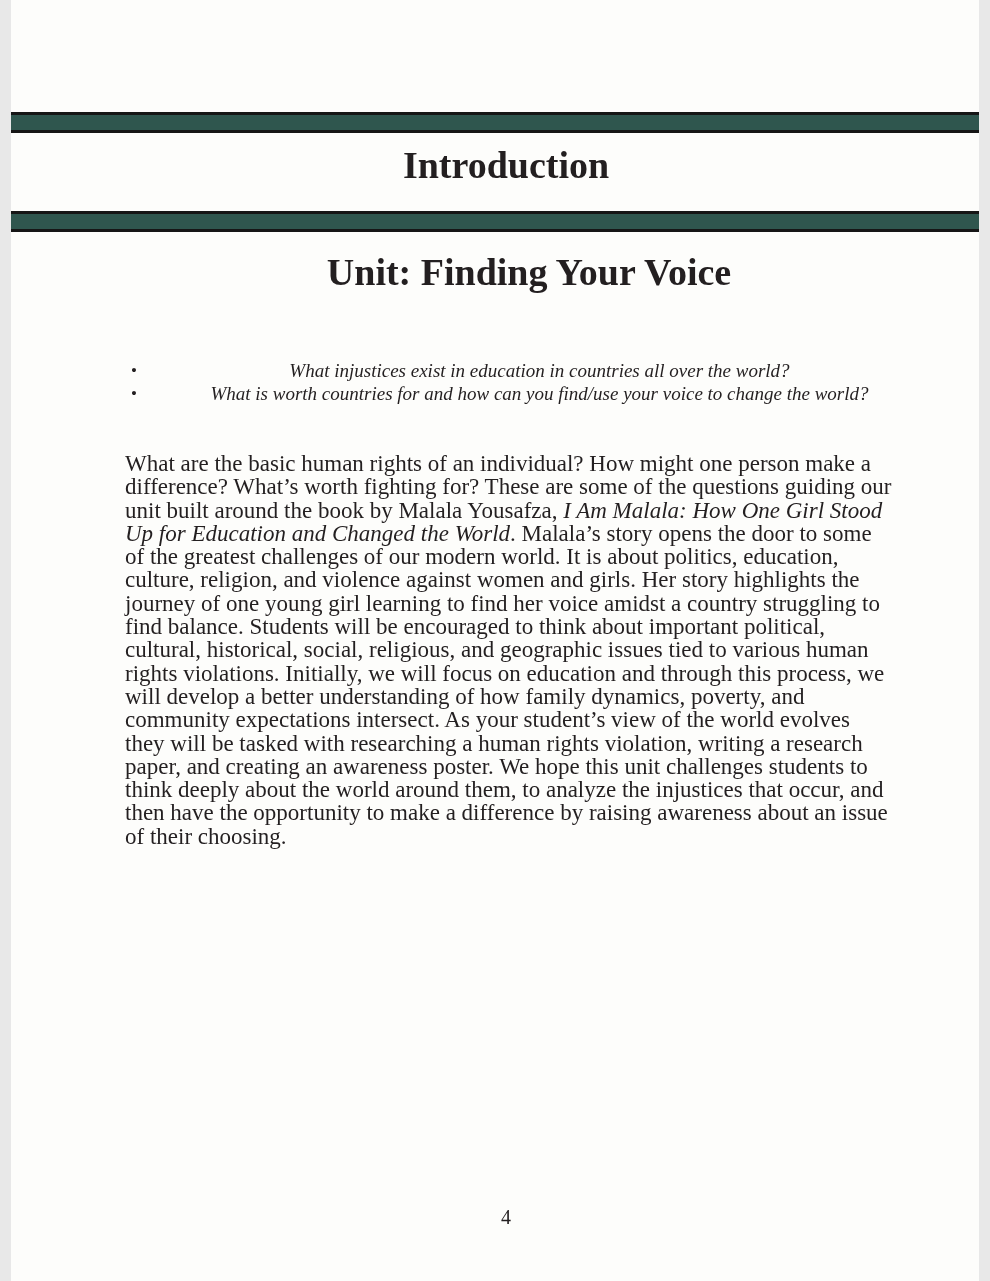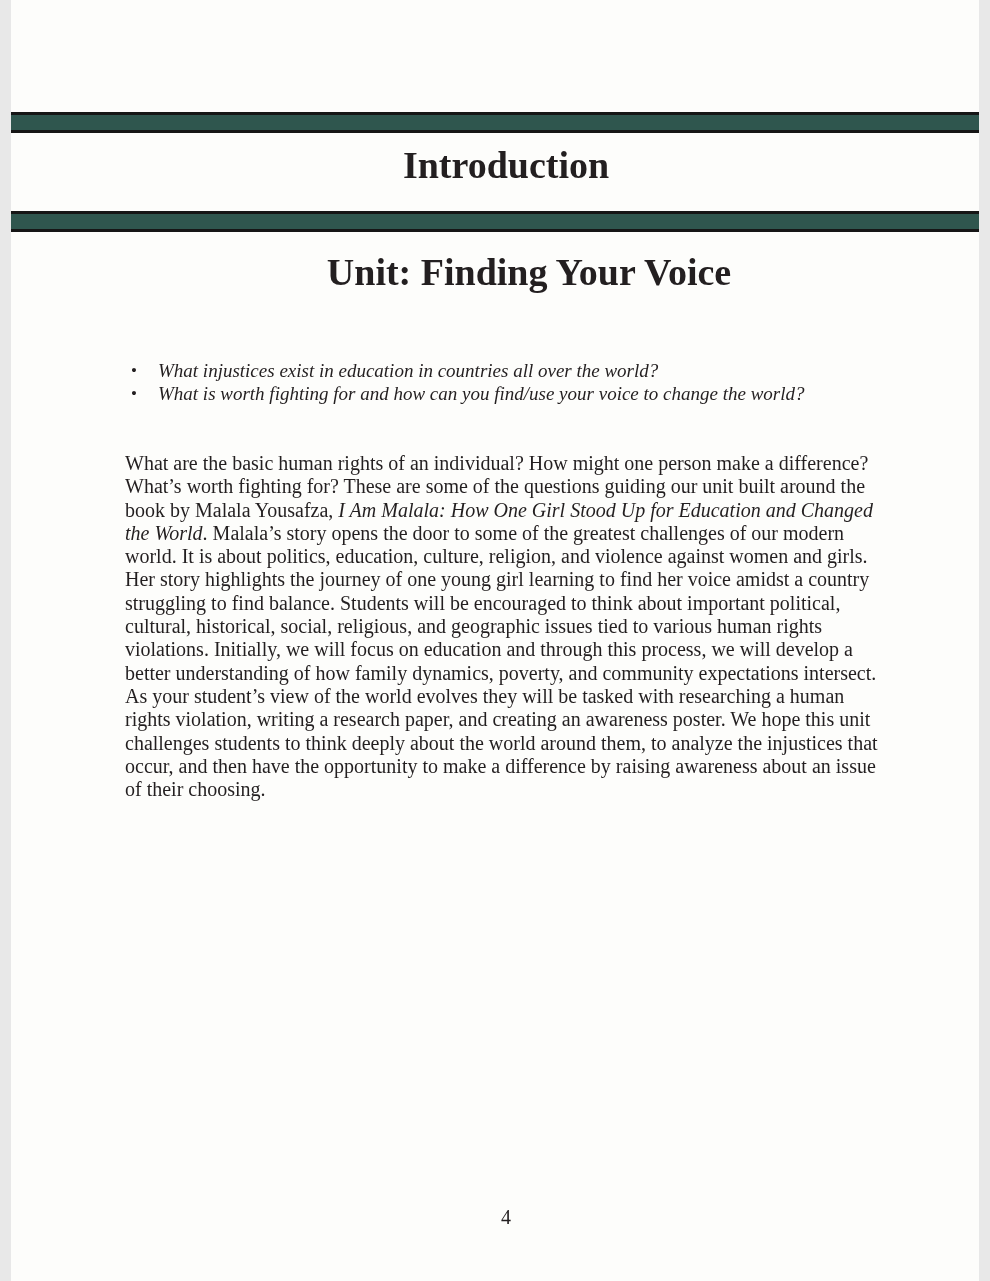--- a/index.html
+++ b/index.html
@@ -68,27 +68,27 @@
     font-size: 19px;
     line-height: 23px;
   }
   .eq-item { display: flex; }
   .eq-bullet {
     width: 27px;
     flex: 0 0 27px;
     font-style: normal;
     font-size: 17px;
   }
-  .eq-text { flex: 1; }
+  .eq-text { flex: 1; text-align: center; }
   .body-paragraph {
     position: absolute;
     top: 452px;
     left: 114px;
     width: 768px;
-    font-size: 20px;
+    font-size: 23px;
     line-height: 23.3px;
     text-align: left;
     margin: 0;
   }
   .book-title { font-style: italic; }
   .page-number {
     position: absolute;
     top: 1205px;
     left: 0;
     width: 990px;
@@ -111,21 +111,21 @@
   <h2 class="unit-title">Unit: Finding Your Voice</h2>
 
 
   <div class="eq-list">
     <div class="eq-item">
       <span class="eq-bullet">•</span>
       <span class="eq-text">What injustices exist in education in countries all over the world?</span>
     </div>
     <div class="eq-item">
       <span class="eq-bullet">•</span>
-      <span class="eq-text">What is worth fighting for and how can you find/use your voice to change the world?</span>
+      <span class="eq-text">What is worth countries for and how can you find/use your voice to change the world?</span>
     </div>
   </div>
 
   <p class="body-paragraph"><span>What are the basic human rights of an individual? How might one person make a difference? What’s worth fighting for? These are some of the questions guiding our unit built around the book by Malala Yousafza, </span><span class="book-title">I Am Malala: How One Girl Stood Up for Education and Changed the World</span><span>. Malala’s story opens the door to some of the greatest challenges of our modern world. It is about politics, education, culture, religion, and violence against women and girls. Her story highlights the journey of one young girl learning to find her voice amidst a country struggling to find balance. Students will be encouraged to think about important political, cultural, historical, social, religious, and geographic issues tied to various human rights violations. Initially, we will focus on education and through this process, we will develop a better understanding of how family dynamics, poverty, and community expectations intersect. As your student’s view of the world evolves they will be tasked with researching a human rights violation, writing a research paper, and creating an awareness poster. We hope this unit challenges students to think deeply about the world around them, to analyze the injustices that occur, and then have the opportunity to make a difference by raising awareness about an issue of their choosing.</span></p>
 
   <div class="page-number">4</div>
 
 </div>
 
 </body></html>

